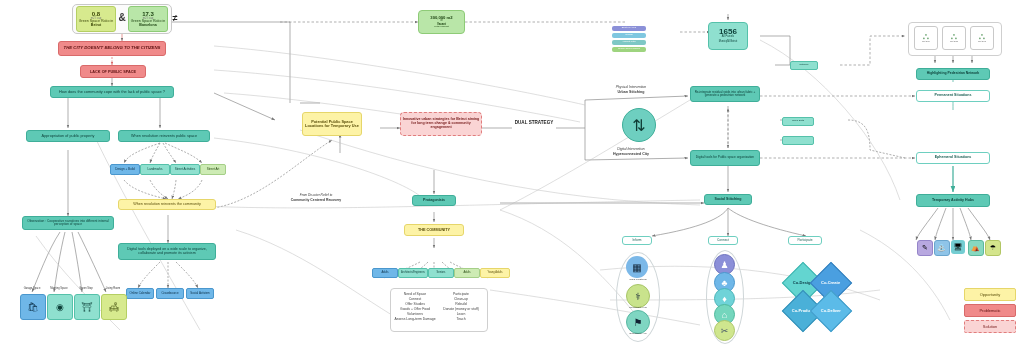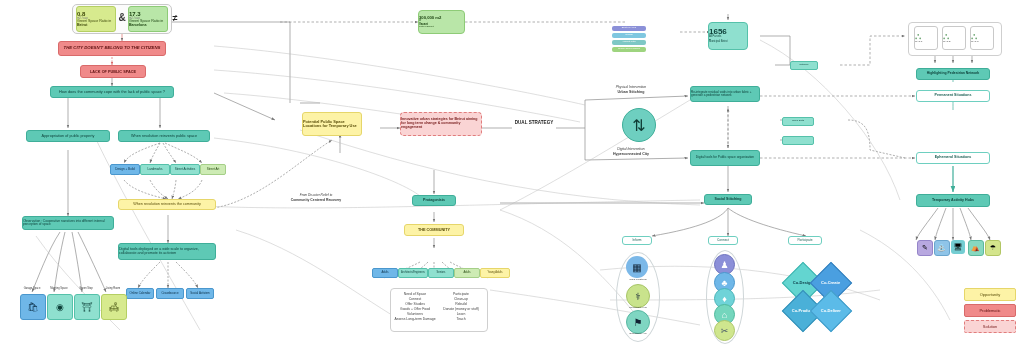--- a/index.html
+++ b/index.html
@@ -1,21 +1,21 @@
 <!DOCTYPE html>
 <html><head>
 <meta charset="utf-8">
 <style>
   html,body{margin:0;padding:0;background:#ffffff;}
   body{width:1024px;height:344px;position:relative;overflow:hidden;
        font-family:"Liberation Sans",sans-serif;}
   #canvas{position:absolute;inset:0;}
   svg.edges{position:absolute;left:0;top:0;width:1024px;height:344px;pointer-events:none;}
   .node{position:absolute;box-sizing:border-box;display:flex;align-items:center;
-        justify-content:center;border-radius:3px;
+        justify-content:center;text-align:center;border-radius:3px;
         line-height:1.05;overflow:hidden;}
   .node span{display:block;width:100%;padding:0 2px;}
   .t-green{background:#5ec9b5;border:1px solid #3fae99;color:#0c3f38;}
   .t-yellow{background:#fdf3a6;border:1px solid #e6d66a;color:#5a4e0a;}
   .t-red{background:#f08a8a;border:1px solid #d96a6a;color:#5e1212;}
   .t-pink{background:#fad4d4;border:1px dashed #e07d7d;color:#7a2020;}
   .t-white{background:#ffffff;border:1px solid #c9c9c9;color:#333;}
   .t-blue{background:#6fb7e8;border:1px solid #4a97cd;color:#0b2e46;}
   .t-mint{background:#8fe0cf;border:1px solid #55c1aa;color:#0c3f38;}
   .t-lime{background:#d7ea8e;border:1px solid #b5cf63;color:#3c4708;}

